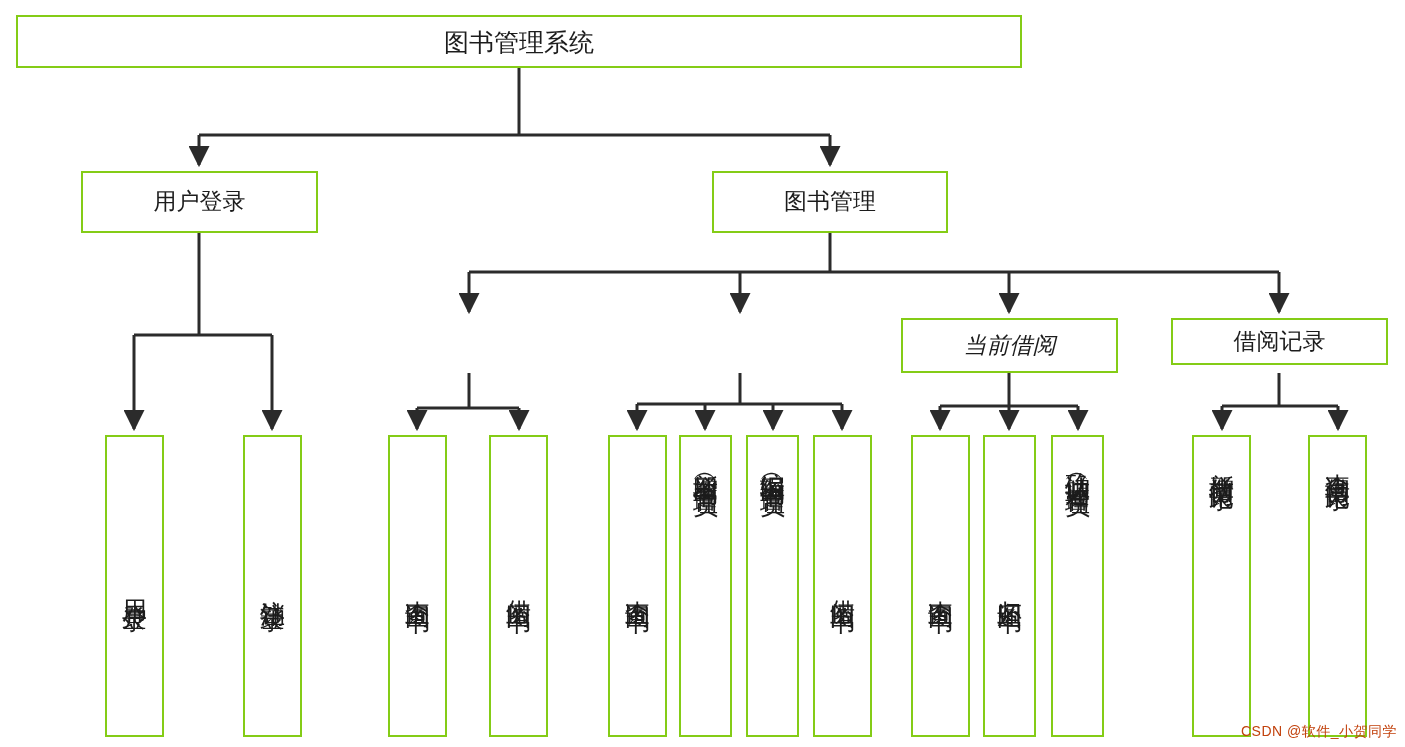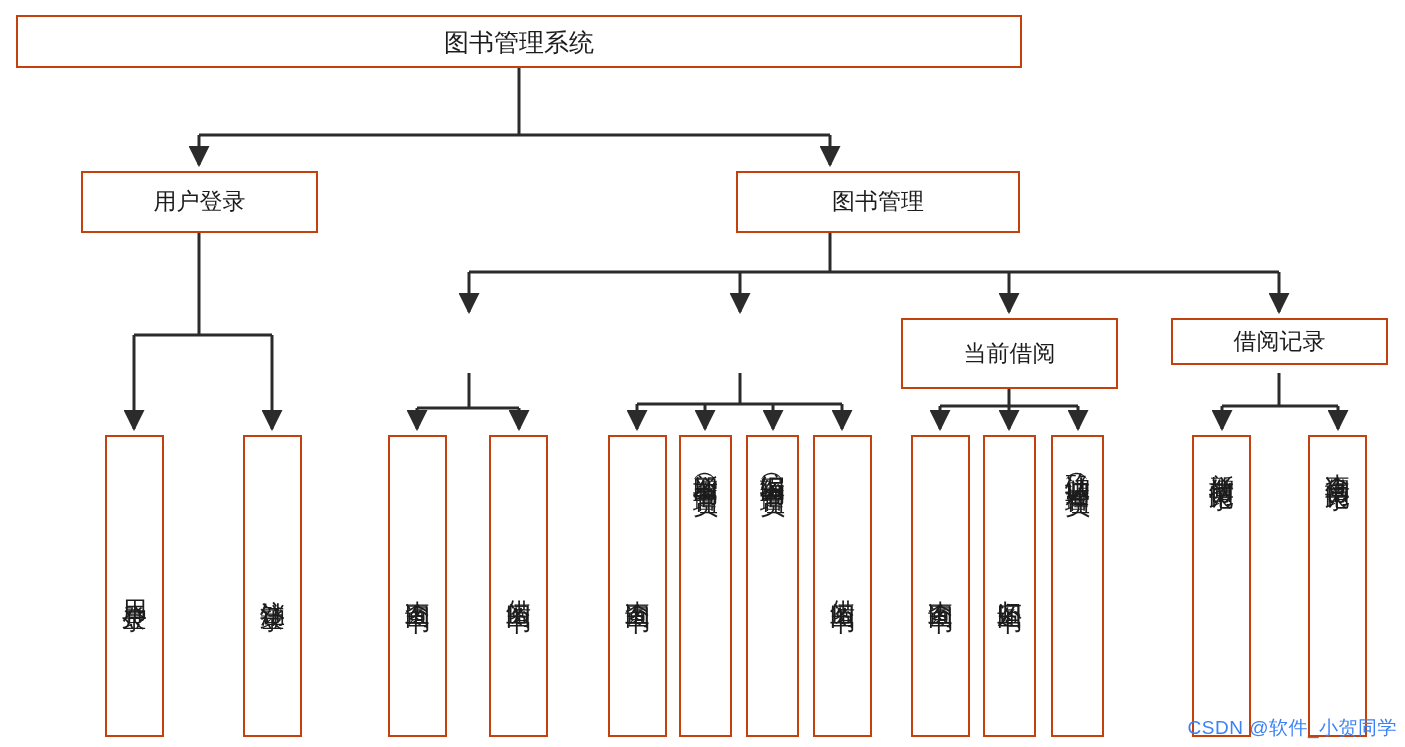--- a/index.html
+++ b/index.html
@@ -21,21 +21,21 @@
     position: absolute;
     left: 0;
     top: 0;
     width: 1405px;
     height: 747px;
   }
   .node-box {
     position: absolute;
     box-sizing: border-box;
     background: #ffffff;
-    border: 2px solid #c2410c;
+    border: 2px solid #84cc16;
     display: flex;
     align-items: center;
     justify-content: center;
     overflow: hidden;
   }
   .node-label {
     color: #1c1c1c;
     text-align: center;
     line-height: 1.12;
     white-space: nowrap;
@@ -61,22 +61,22 @@
     white-space: pre;
   }
   .node-leaf.leaf-short {
     align-items: center;
     padding-top: 0;
   }
   #watermark {
     position: absolute;
     right: 8px;
     bottom: 6px;
-    font-size: 19px;
-    color: #3b82f6;
+    font-size: 14px;
+    color: #c2410c;
     letter-spacing: 0.5px;
     white-space: nowrap;
     pointer-events: none;
   }
 </style>
 </head>
 <body>
 
 <div id="diagram-root">
 
@@ -131,27 +131,27 @@
   </svg>
 
   <div class="node-box node-root" style="left:16px; top:15px; width:1006px; height:53px;">
     <span class="node-label">图书管理系统</span>
   </div>
 
   <div class="node-box node-level1" style="left:81px; top:171px; width:237px; height:62px;">
     <span class="node-label">用户登录</span>
   </div>
 
-  <div class="node-box node-level1" style="left:712px; top:171px; width:284px; height:62px;margin-left:24px;">
+  <div class="node-box node-level1" style="left:712px; top:171px; width:236px; height:62px;">
     <span class="node-label">图书管理</span>
   </div>
 
 
 
-  <div class="node-box node-level2" style="left:901px; top:318px; width:217px; height:71px;">
+  <div class="node-box node-level2" style="left:901px; top:318px; width:217px; height:55px;font-style:italic;">
     <span class="node-label">当前借阅</span>
   </div>
 
   <div class="node-box node-level2" style="left:1171px; top:318px; width:217px; height:47px;">
     <span class="node-label">借阅记录</span>
   </div>
 
   <div class="node-box node-leaf leaf-short" style="left:105px; top:435px; width:59px; height:302px;">
     <span class="node-label">用户登录</span>
   </div>

